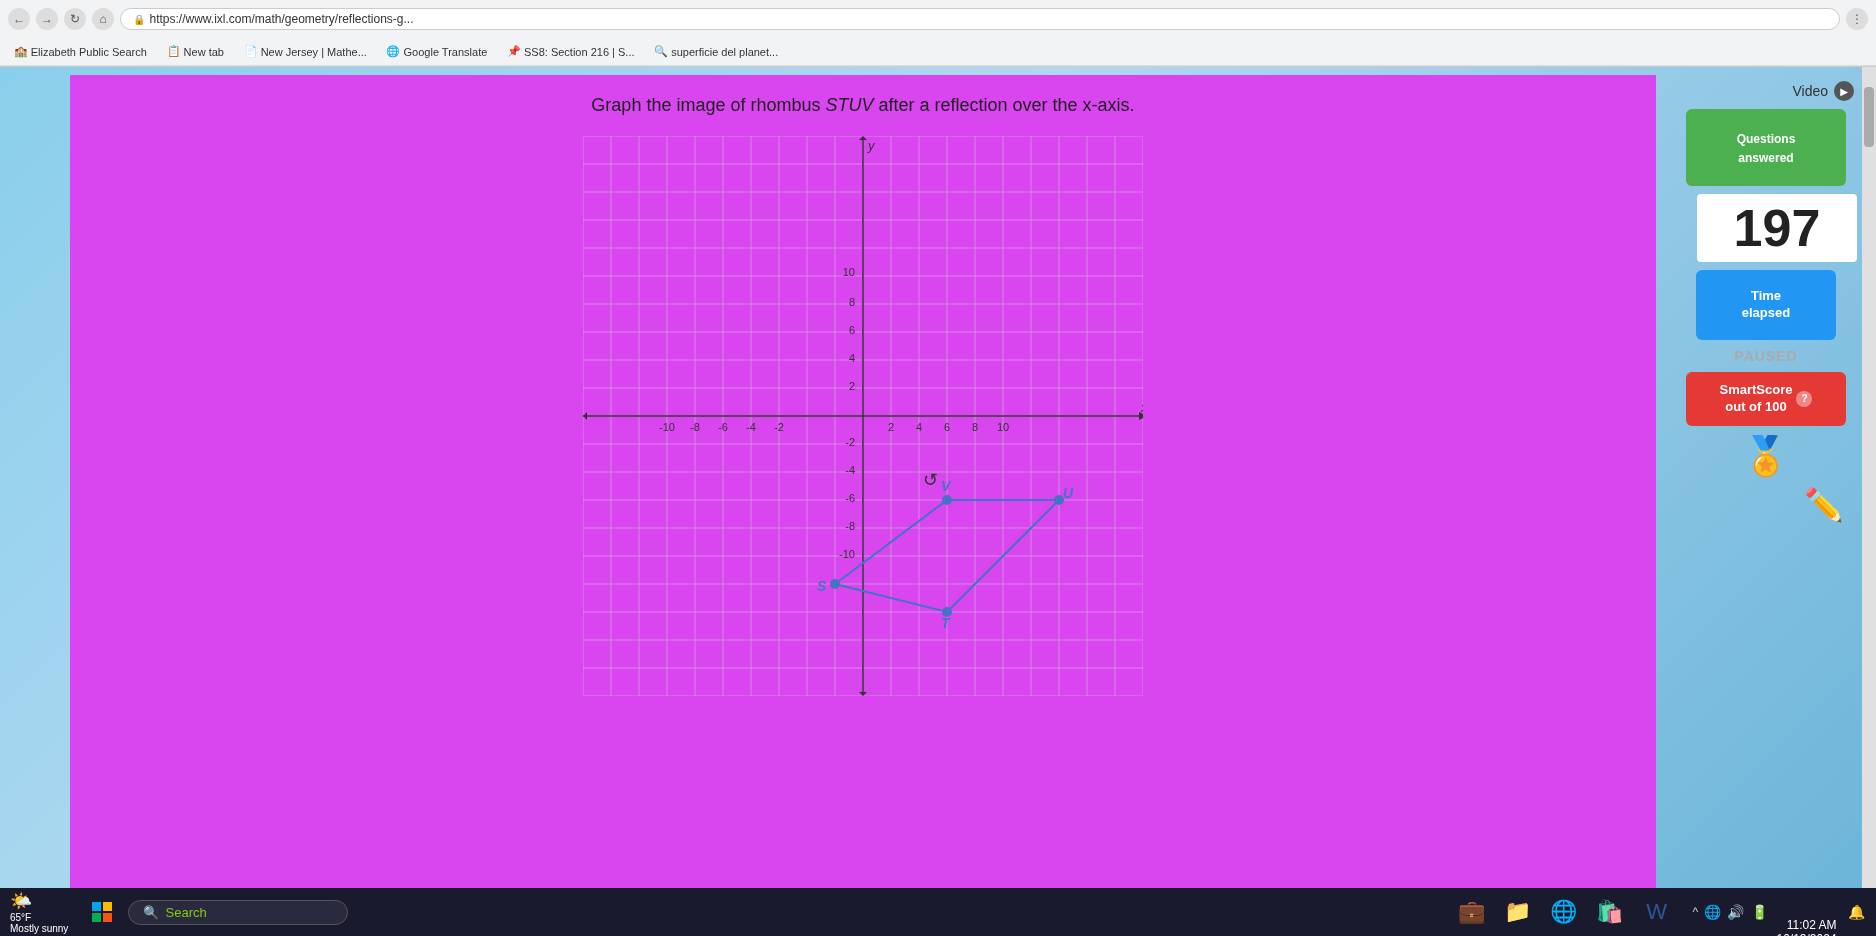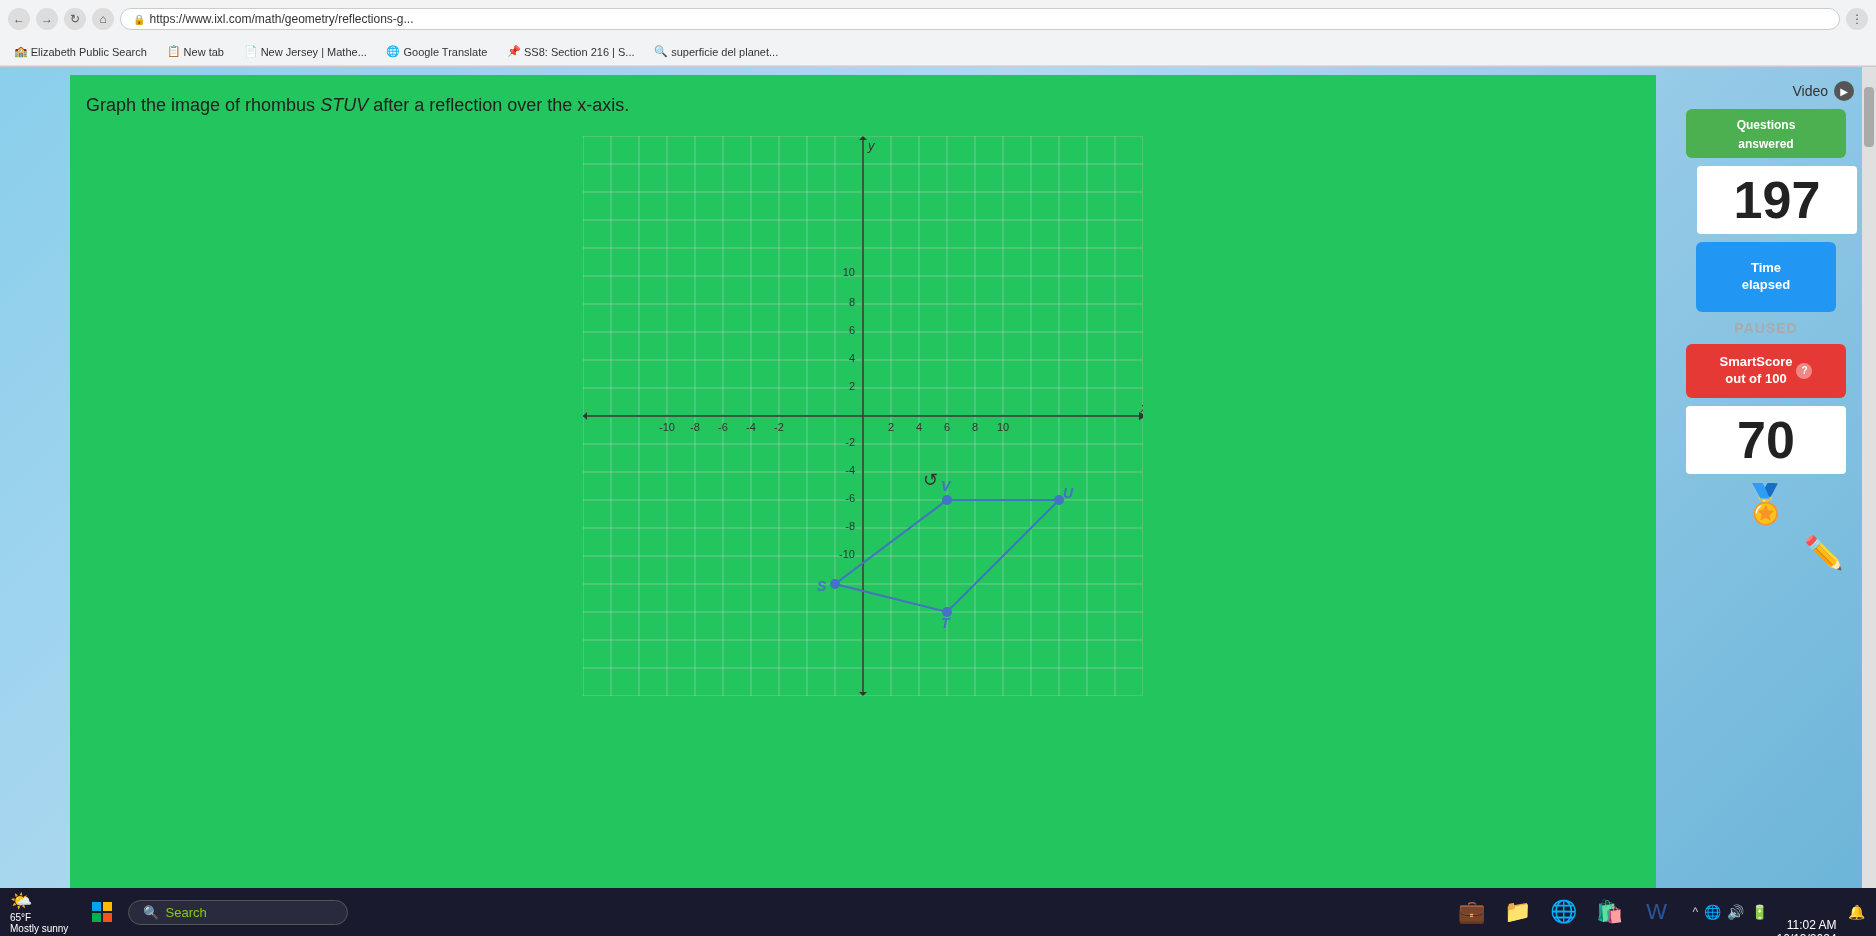--- a/index.html
+++ b/index.html
@@ -70,24 +70,25 @@
     
     .main-content {
       display: flex;
       height: calc(936px - 66px - 48px);
       position: relative;
     }
 
     
     .content-area {
       flex: 1;
-      background: #22c55e;
+      background: #d946ef;
       margin: 8px 0 0 70px;
       padding: 20px 16px;
       position: relative;
+      text-align: center;
     }
 
     .question-text {
       font-size: 18px;
       margin-bottom: 20px;
       color: #222;
     }
     .question-text em { font-style: italic; }
 
     
@@ -111,21 +112,21 @@
       display: flex;
       flex-direction: column;
       align-items: center;
       gap: 8px;
     }
 
     .questions-answered-box {
       background: #4CAF50;
       color: white;
       border-radius: 6px;
-      padding: 6px 14px;
+      padding: 20px 14px;
       text-align: center;
       width: 160px;
     }
     .questions-answered-box .label {
       font-size: 12px;
       font-weight: bold;
       line-height: 1.3;
     }
     .questions-answered-number {
       font-size: 52px;
@@ -458,21 +459,20 @@
 elapsed</span>
     </button>
 
     <div class="paused-text">PAUSED</div>
 
     <button class="smartscore-btn">
       <span style="white-space:pre-line;">SmartScore
 out of 100</span>
       <span class="info-circle">?</span>
     </button>
-    <div class="smartscore-number">70</div>
 
     <div style="font-size:38px;">🏅</div>
 
     <div style="font-size:32px; color:#00BCD4; align-self:flex-end; margin-right:20px; cursor:pointer;">✏️</div>
   </div>
 
   <div class="scroll-right">
     <div class="scroll-thumb"></div>
   </div>
 </div>

